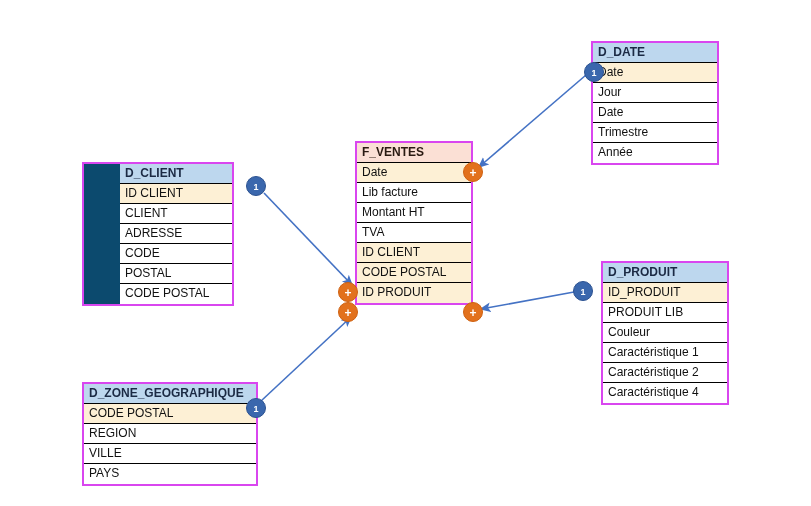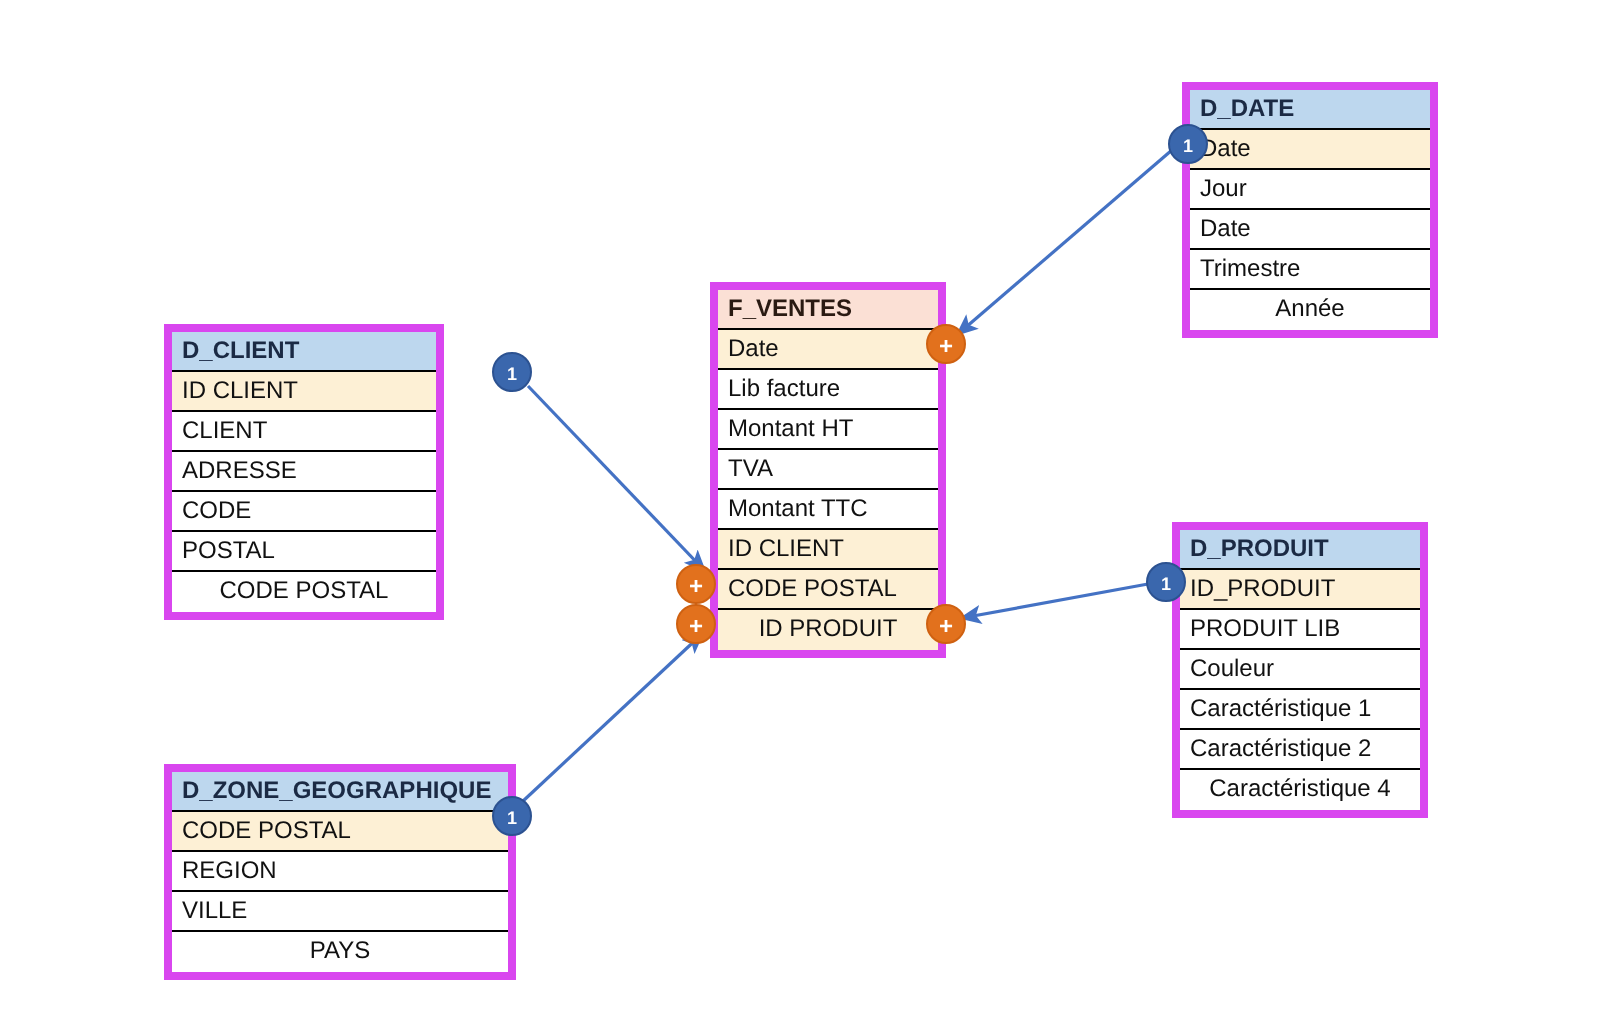--- a/index.html
+++ b/index.html
@@ -29,21 +29,21 @@
     width: 811px;
     height: 506px;
     pointer-events: none;
     z-index: 1;
   }
 
   
   .entity {
     position: absolute;
     z-index: 2;
-    border: 4px solid #d946ef;
+    border: 2px solid #d946ef;
     box-sizing: border-box;
     background: #0c4a6e;
   }
 
   .entity-header {
     height: 20px;
     line-height: 19px;
     padding: 0 5px;
     font-size: 12px;
     font-weight: bold;
@@ -69,21 +69,20 @@
     border-bottom: 1px solid #000000;
     background: #ffffff;
     white-space: nowrap;
     overflow: hidden;
   }
   .field.key {
     background: #fdf0d5;
   }
   .field:last-child {
     border-bottom: none;
-    text-align: center;
   }
 
   
   .badge {
     position: absolute;
     z-index: 3;
     width: 20px;
     height: 20px;
     border-radius: 50%;
     font-size: 9px;
@@ -118,21 +117,21 @@
     </defs>
     <g id="connector-lines">
         <line x1="586" y1="75" x2="479" y2="167" stroke="#4472c4" stroke-width="1.6" marker-end="url(#arrowhead)"></line>
         <line x1="264" y1="193" x2="352" y2="285" stroke="#4472c4" stroke-width="1.6" marker-end="url(#arrowhead)"></line>
         <line x1="261" y1="401" x2="351" y2="317" stroke="#4472c4" stroke-width="1.6" marker-end="url(#arrowhead)"></line>
         <line x1="574" y1="292" x2="481" y2="309" stroke="#4472c4" stroke-width="1.6" marker-end="url(#arrowhead)"></line>
       </g>
   </svg>
 
   <div id="entity-layer">
-      <div class="entity" style="left: 82px; top: 162px; width: 140px;">
+      <div class="entity" style="left: 82px; top: 162px; width: 152px; padding-left: 36px;">
         <div class="entity-header">D_CLIENT</div>
         <div class="field key">ID CLIENT</div>
         <div class="field">CLIENT</div>
         <div class="field">ADRESSE</div>
         <div class="field">CODE</div>
         <div class="field">POSTAL</div>
         <div class="field">CODE POSTAL</div>
       </div>
       <div class="entity" style="left: 82px; top: 382px; width: 176px;">
         <div class="entity-header">D_ZONE_GEOGRAPHIQUE</div>
@@ -140,34 +139,33 @@
         <div class="field">REGION</div>
         <div class="field">VILLE</div>
         <div class="field">PAYS</div>
       </div>
       <div class="entity" style="left: 355px; top: 141px; width: 118px;">
         <div class="entity-header fact">F_VENTES</div>
         <div class="field key">Date</div>
         <div class="field">Lib facture</div>
         <div class="field">Montant HT</div>
         <div class="field">TVA</div>
-        <div class="field">Montant TTC</div>
         <div class="field key">ID CLIENT</div>
         <div class="field key">CODE POSTAL</div>
         <div class="field key">ID PRODUIT</div>
       </div>
       <div class="entity" style="left: 591px; top: 41px; width: 128px;">
         <div class="entity-header">D_DATE</div>
         <div class="field key">Date</div>
         <div class="field">Jour</div>
         <div class="field">Date</div>
         <div class="field">Trimestre</div>
         <div class="field">Année</div>
       </div>
-      <div class="entity" style="left: 586px; top: 261px; width: 128px;">
+      <div class="entity" style="left: 601px; top: 261px; width: 128px;">
         <div class="entity-header">D_PRODUIT</div>
         <div class="field key">ID_PRODUIT</div>
         <div class="field">PRODUIT LIB</div>
         <div class="field">Couleur</div>
         <div class="field">Caractéristique 1</div>
         <div class="field">Caractéristique 2</div>
         <div class="field">Caractéristique 4</div>
       </div>
     </div>
   <div id="badge-layer">

